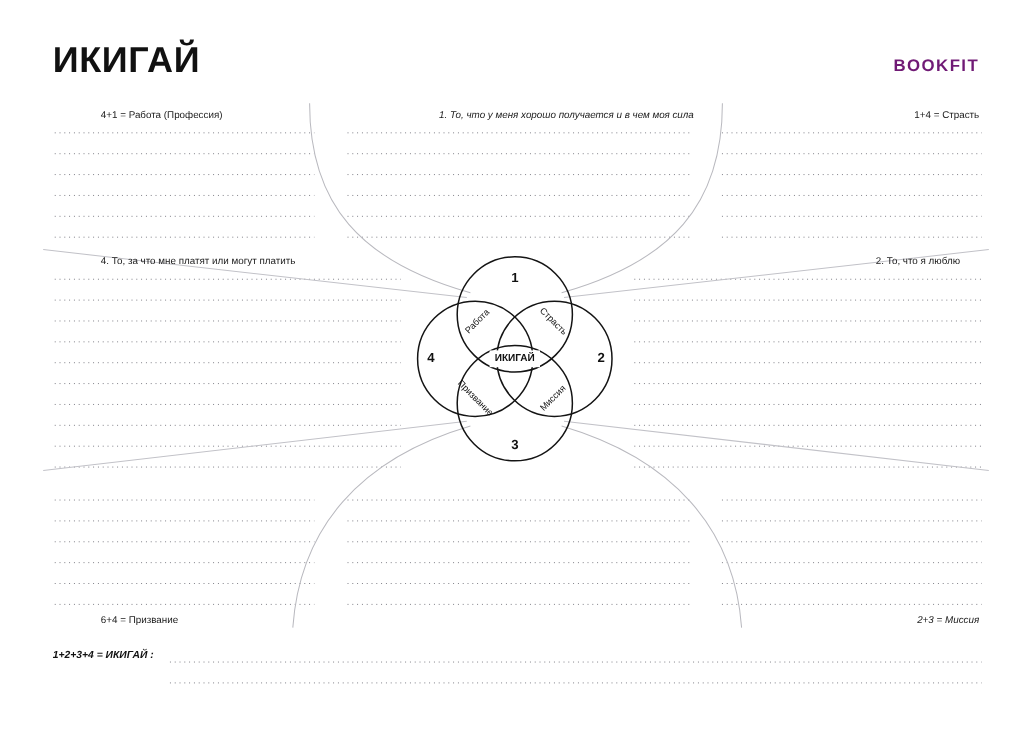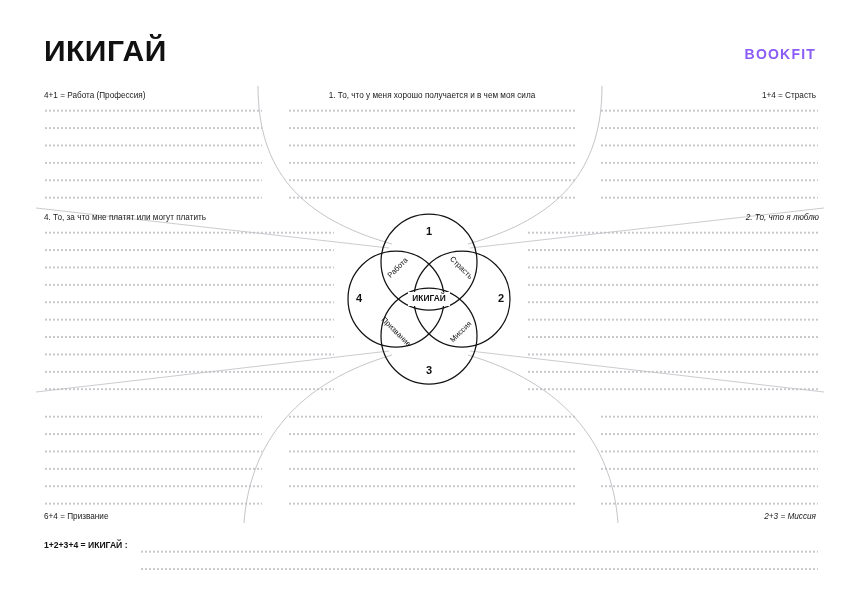--- a/index.html
+++ b/index.html
@@ -30,33 +30,34 @@
     color: #111111;
     line-height: 1;
   }
   #brand {
     position: absolute;
     right: 44px;
     top: 46px;
     font-size: 14px;
     font-weight: 700;
     letter-spacing: 1.2px;
-    color: #8b5cf6;
+    color: #701a75;
   }
 
   
   .caption {
     position: absolute;
     font-size: 8.2px;
     color: #1a1a1a;
     white-space: nowrap;
     line-height: 1;
+    margin-left: 40px;
   }
   .caption.right { text-align: right; }
-  .caption.center { text-align: center; }
+  .caption.center { text-align: center; font-style: italic; }
 
   
   .lines {
     position: absolute;
     background-image: radial-gradient(circle, #7c7c84 0.55px, rgba(255,255,255,0) 0.8px);
     background-size: 4px 17.4px;
     background-position: 0 1px;
     background-repeat: repeat;
     pointer-events: none;
   }
@@ -117,20 +118,21 @@
 
   
   #summary-label {
     position: absolute;
     left: 44px;
     top: 540px;
     font-size: 8.6px;
     font-weight: 700;
     color: #111111;
     white-space: nowrap;
+    font-style: italic;
   }
 </style>
 </head>
 <body>
 
 <div id="page">
 
   <div id="title">ИКИГАЙ</div>
   <div id="brand">BOOKFIT</div>
 
@@ -187,20 +189,20 @@
     <text class="venn-lobe" x="461" y="332" transform="rotate(-45 461 332)">Миссия</text>
 
     <text class="venn-center" x="429" y="299">ИКИГАЙ</text>
   </svg>
 
   <div class="caption" style="left:44px; top:92px;">4+1 = Работа (Профессия)</div>
   <div class="caption center" style="left:288px; top:92px; width:288px;">1. То, что у меня хорошо получается и в чем моя сила</div>
   <div class="caption right" style="right:44px; top:92px;">1+4 = Страсть</div>
 
   <div class="caption" style="left:44px; top:214px;">4. То, за что мне платят или могут платить</div>
-  <div class="caption right" style="right:41px; top:214px;font-style:italic;">2. То, что я люблю</div>
+  <div class="caption right" style="right:60px; top:214px;">2. То, что я люблю</div>
 
   <div class="caption" style="left:44px; top:513px;">6+4 = Призвание</div>
   <div class="caption right" style="right:44px; top:513px;font-style:italic;">2+3 = Миссия</div>
 
   <div id="summary-label">1+2+3+4 = ИКИГАЙ :</div>
 
 </div>
 
 </body></html>

